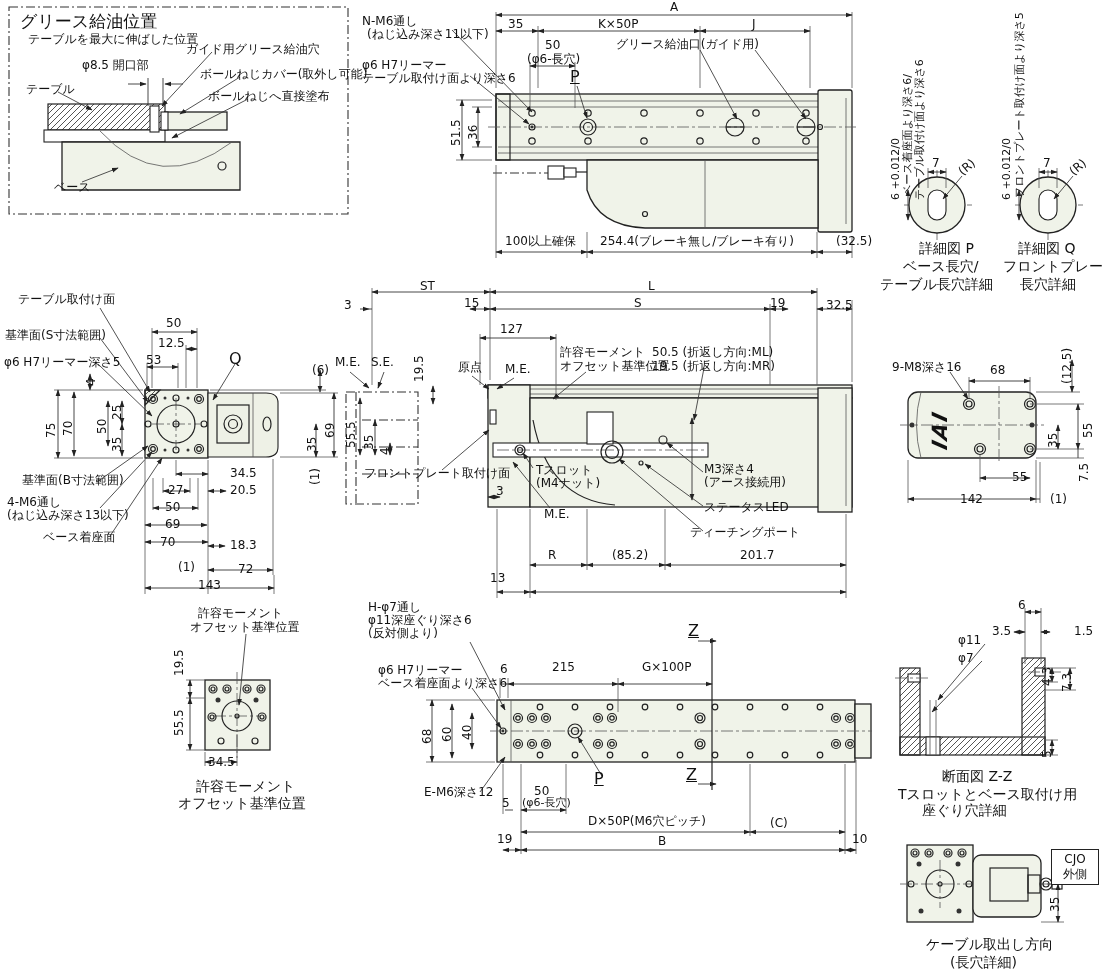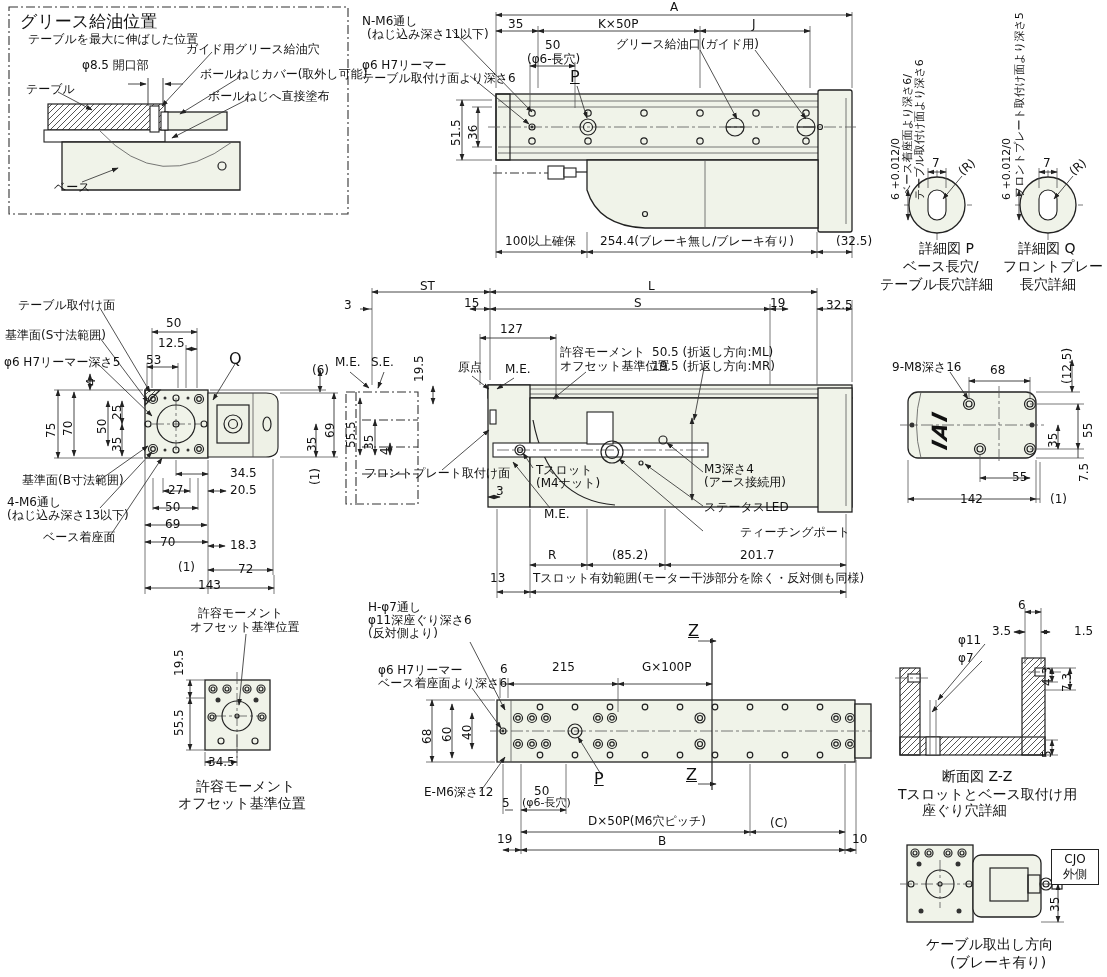--- a/index.html
+++ b/index.html
@@ -578,21 +578,21 @@
 <span class="t md" style="left:880px;top:276px">テーブル長穴詳細</span>
 
 <span class="t s r" style="left:1001px;top:200px">6 +0.012/0</span>
 <span class="t s r" style="left:1014px;top:198px">フロントプレート取付け面より深さ5</span>
 <span class="t" style="left:1043px;top:156px">7</span>
 <span class="t" style="left:1069px;top:160px;transform:rotate(-40deg)">(R)</span>
 <span class="t md" style="left:1018px;top:240px">詳細図 Q</span>
 <span class="t md" style="left:1003px;top:258px">フロントプレート</span>
 <span class="t md" style="left:1020px;top:276px">長穴詳細</span>
 
-<span class="t" style="left:18px;top:298px">テーブル取付け面</span>
+<span class="t" style="left:18px;top:292px">テーブル取付け面</span>
 <span class="t" style="left:5px;top:328px">基準面(S寸法範囲)</span>
 <span class="t" style="left:4px;top:355px">φ6 H7リーマー深さ5</span>
 <span class="t big" style="left:229px;top:350px">Q</span>
 <span class="t" style="left:22px;top:473px">基準面(B寸法範囲)</span>
 <span class="t" style="left:7px;top:495px">4-M6通し</span>
 <span class="t" style="left:7px;top:508px">(ねじ込み深さ13以下)</span>
 <span class="t" style="left:43px;top:530px">ベース着座面</span>
 <span class="t" style="left:166px;top:316px">50</span>
 <span class="t" style="left:158px;top:336px">12.5</span>
 <span class="t" style="left:146px;top:353px">53</span>
@@ -638,26 +638,25 @@
 <span class="t r" style="left:362px;top:450px">35</span>
 <span class="t r" style="left:378px;top:455px">4</span>
 <span class="t" style="left:364px;top:466px">フロントプレート取付け面</span>
 <span class="t" style="left:496px;top:484px">3</span>
 <span class="t" style="left:536px;top:463px">Tスロット</span>
 <span class="t" style="left:536px;top:476px">(M4ナット)</span>
 <span class="t" style="left:544px;top:507px">M.E.</span>
 <span class="t" style="left:704px;top:462px">M3深さ4</span>
 <span class="t" style="left:704px;top:475px">(アース接続用)</span>
 <span class="t" style="left:704px;top:500px">ステータスLED</span>
-<span class="t" style="left:740px;top:525px">ティーチングポート</span>
+<span class="t" style="left:690px;top:525px">ティーチングポート</span>
 <span class="t" style="left:548px;top:548px">R</span>
 <span class="t" style="left:612px;top:548px">(85.2)</span>
 <span class="t" style="left:740px;top:548px">201.7</span>
 <span class="t" style="left:490px;top:571px">13</span>
-<span class="t" style="left:533px;top:571px">Tスロット有効範囲(モーター干渉部分を除く・反対側も同様)</span>
 
 <span class="t" style="left:892px;top:360px">9-M8深さ16</span>
 <span class="t" style="left:990px;top:363px">68</span>
 <span class="t r" style="left:1060px;top:384px">(12.5)</span>
 <span class="t r" style="left:1081px;top:438px">55</span>
 <span class="t r" style="left:1046px;top:448px">35</span>
 <span class="t r" style="left:1077px;top:482px">7.5</span>
 <span class="t" style="left:1012px;top:470px">55</span>
 <span class="t" style="left:960px;top:492px">142</span>
 <span class="t" style="left:1050px;top:492px">(1)</span>
@@ -706,15 +705,15 @@
 <span class="t md" style="left:942px;top:768px">断面図 Z-Z</span>
 <span class="t md" style="left:898px;top:786px">Tスロットとベース取付け用</span>
 <span class="t md" style="left:922px;top:802px">座ぐり穴詳細</span>
 
 <div class="box" style="left:1051px;top:849px;width:38px">
 <span>CJO</span><br>
 <span>外側</span>
 </div>
 <span class="t r" style="left:1048px;top:912px">35</span>
 <span class="t md" style="left:926px;top:936px">ケーブル取出し方向</span>
-<span class="t md" style="left:950px;top:954px">(ブレーキ有り)</span>
+<span class="t md" style="left:950px;top:954px">(長穴詳細)</span>
 
 </div>
 
 </body></html>

